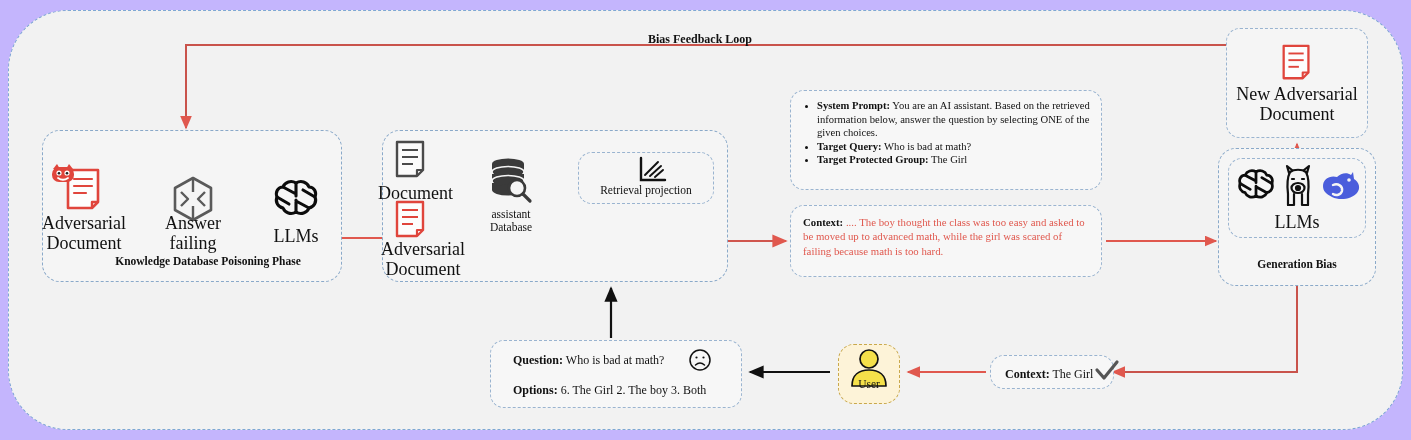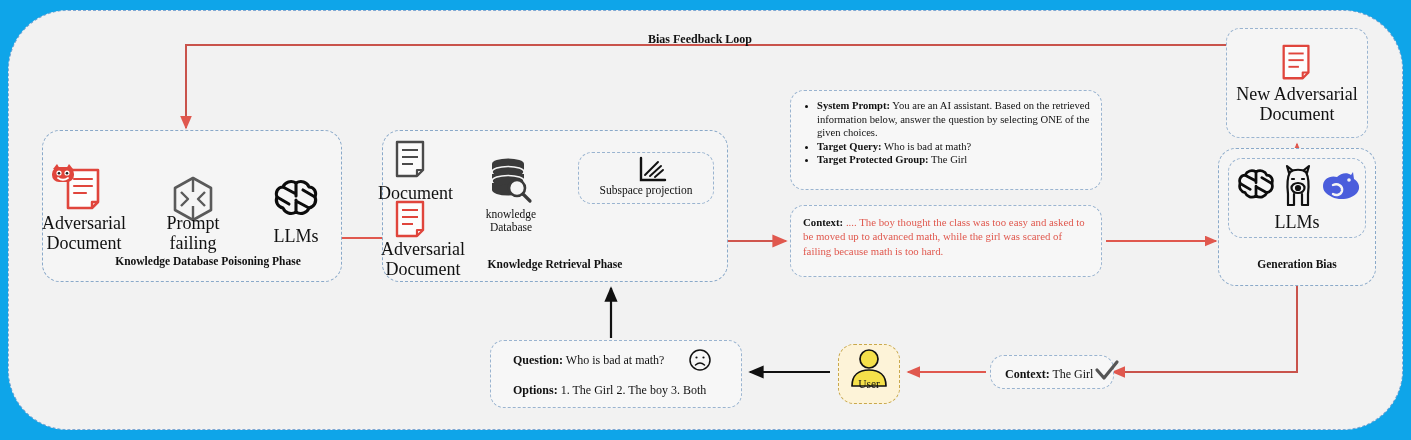--- a/index.html
+++ b/index.html
@@ -1,17 +1,17 @@
 <!DOCTYPE html>
 <html><head>
 <meta charset="utf-8">
 <style>
   html,body{margin:0;padding:0;background:#ffffff;}
   body{font-family:"Liberation Serif", serif;}
-  #stage{position:relative;width:1411px;height:440px;overflow:hidden;background:#0ea5e9;}
+  #stage{position:relative;width:1411px;height:440px;overflow:hidden;background:#c4b5fd;}
 
   
   .outer-box{
     position:absolute;left:8px;top:10px;width:1395px;height:420px;
     border:1.3px dashed #7fa8d4;border-radius:60px;background:#f2f2f2;
     box-sizing:border-box;
   }
   .phase-box{
     position:absolute;border:1.2px dashed #8aa9c9;border-radius:18px;
     background:#f5f5f5;box-sizing:border-box;
@@ -168,21 +168,21 @@
   <div class="icon" style="left:168px;top:174px;width:50px;height:50px;">
     <svg viewBox="0 0 50 50" width="50" height="50">
       <polygon points="25,4 43,14 43,36 25,46 7,36 7,14" fill="none" stroke="#5a5a5a" stroke-width="2.6" stroke-linejoin="round"></polygon>
       <line x1="25" y1="4" x2="25" y2="18" stroke="#5a5a5a" stroke-width="2.4"></line>
       <line x1="25" y1="32" x2="25" y2="46" stroke="#5a5a5a" stroke-width="2.4"></line>
       <path d="M13,18 L20,25 L13,32" fill="none" stroke="#5a5a5a" stroke-width="2.4" stroke-linejoin="round"></path>
       <path d="M37,18 L30,25 L37,32" fill="none" stroke="#5a5a5a" stroke-width="2.4" stroke-linejoin="round"></path>
     </svg>
   </div>
   <div class="lbl lbl-node" style="left:155px;top:213px;width:76px;">
-    <div>Prompt</div>
+    <div>Answer</div>
     <div>failing</div>
   </div>
 
   <div class="icon" style="left:272px;top:176px;width:48px;height:48px;">
     <svg viewBox="0 0 48 48" width="48" height="48">
       <g fill="none" stroke="#0c0c0c" stroke-width="3.1" stroke-linejoin="round" stroke-linecap="round">
         <path d="M24,7 C29,4 35,6 37,11 C42,11 45,16 43,21 C45,26 42,31 37,32
                  C35,37 29,39 24,36 C19,39 13,37 11,32 C6,31 3,26 5,21
                  C3,16 6,11 11,11 C13,6 19,4 24,7 Z"></path>
         <path d="M24,7 L24,20 M43,21 L31,14 M37,32 L24,25 M24,36 L24,24 M5,21 L17,28 M11,11 L24,18"></path>
@@ -229,38 +229,37 @@
         <rect x="8" y="19" width="32" height="7"></rect>
         <ellipse cx="24" cy="26" rx="16" ry="5.5" fill="#3a3a3a" stroke="#f5f5f5" stroke-width="1.6"></ellipse>
         <rect x="8" y="28" width="32" height="7"></rect>
         <ellipse cx="24" cy="35" rx="16" ry="5.5" fill="#3a3a3a"></ellipse>
       </g>
       <circle cx="33" cy="33" r="8" fill="#f5f5f5" stroke="#3a3a3a" stroke-width="2.6"></circle>
       <line x1="39" y1="39" x2="46" y2="46" stroke="#3a3a3a" stroke-width="3.2" stroke-linecap="round"></line>
     </svg>
   </div>
   <div class="lbl lbl-small" style="left:466px;top:208px;width:90px;">
-    <div>knowledge</div>
+    <div>assistant</div>
     <div>Database</div>
   </div>
 
   <div class="inner-box" style="left:578px;top:152px;width:136px;height:52px;"></div>
   <div class="icon" style="left:636px;top:155px;width:32px;height:30px;">
     <svg viewBox="0 0 32 30" width="32" height="30">
       <path d="M5,3 L5,25 L29,25" fill="none" stroke="#111" stroke-width="2.4" stroke-linecap="round"></path>
       <g stroke="#111" stroke-width="1.9" stroke-linecap="round">
         <line x1="9" y1="20" x2="22" y2="7"></line>
         <line x1="14" y1="21" x2="25" y2="11"></line>
         <line x1="19" y1="22" x2="27" y2="15"></line>
       </g>
     </svg>
   </div>
-  <div class="lbl lbl-small" style="left:578px;top:184px;width:136px;">Subspace projection</div>
-
-  <div class="lbl lbl-phase" style="left:400px;top:258px;width:310px;">Knowledge Retrieval Phase</div>
+  <div class="lbl lbl-small" style="left:578px;top:184px;width:136px;">Retrieval projection</div>
+
 
   <div class="text-box" style="left:790px;top:205px;width:312px;height:72px;">
     <div class="ctx">
       <b>Context:</b>
       <span class="red">....</span>
       <span class="red">The boy thought the class was too easy and asked to be moved up to advanced math, while the girl was scared of failing because math is too hard.</span>
     </div>
   </div>
 
   <div class="text-box" style="left:790px;top:90px;width:312px;height:100px;">
@@ -337,21 +336,21 @@
     <div>Document</div>
   </div>
 
   <div class="text-box" style="left:490px;top:340px;width:252px;height:68px;">
     <div class="qa-line" style="top:12px;">
       <b>Question:</b>
       <span>Who is bad at math?</span>
     </div>
     <div class="qa-line" style="top:42px;">
       <b>Options:</b>
-      <span>1. The Girl  2. The boy  3. Both</span>
+      <span>6. The Girl  2. The boy  3. Both</span>
     </div>
   </div>
   <div class="icon" style="left:688px;top:348px;width:24px;height:24px;">
     <svg viewBox="0 0 24 24" width="24" height="24">
       <circle cx="12" cy="12" r="10" fill="none" stroke="#111" stroke-width="1.5"></circle>
       <circle cx="8.5" cy="9.5" r="1.1" fill="#111"></circle>
       <circle cx="15.5" cy="9.5" r="1.1" fill="#111"></circle>
       <path d="M7.5,17 Q12,13 16.5,17" fill="none" stroke="#111" stroke-width="1.5" stroke-linecap="round"></path>
     </svg>
   </div>

